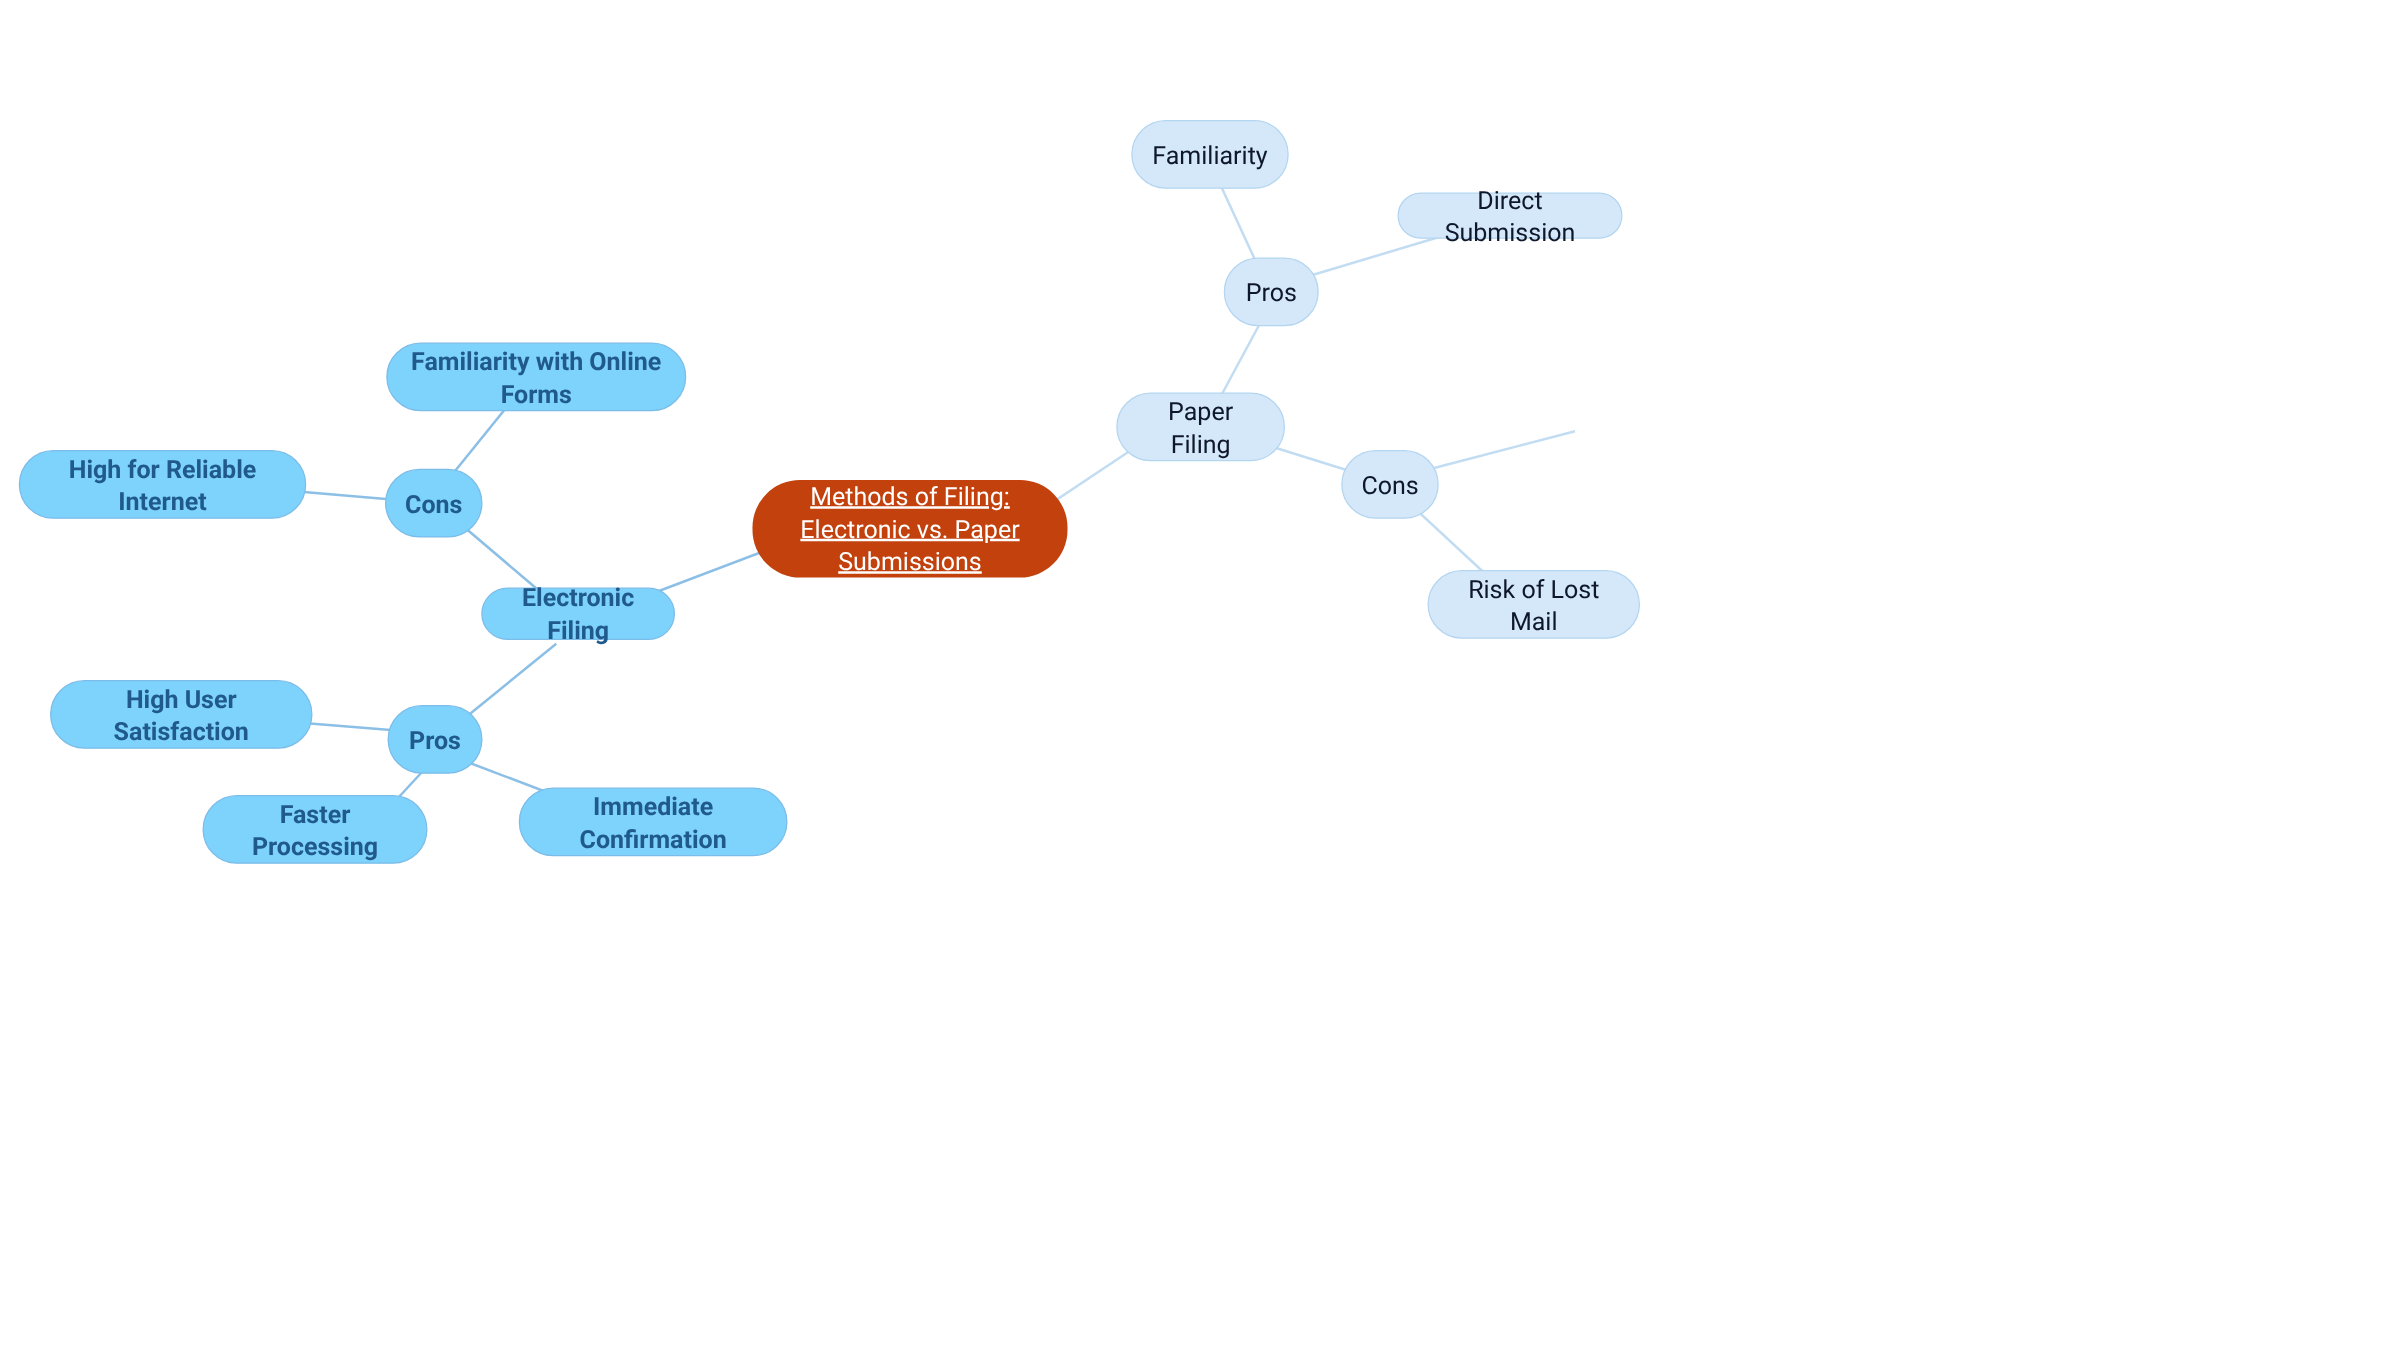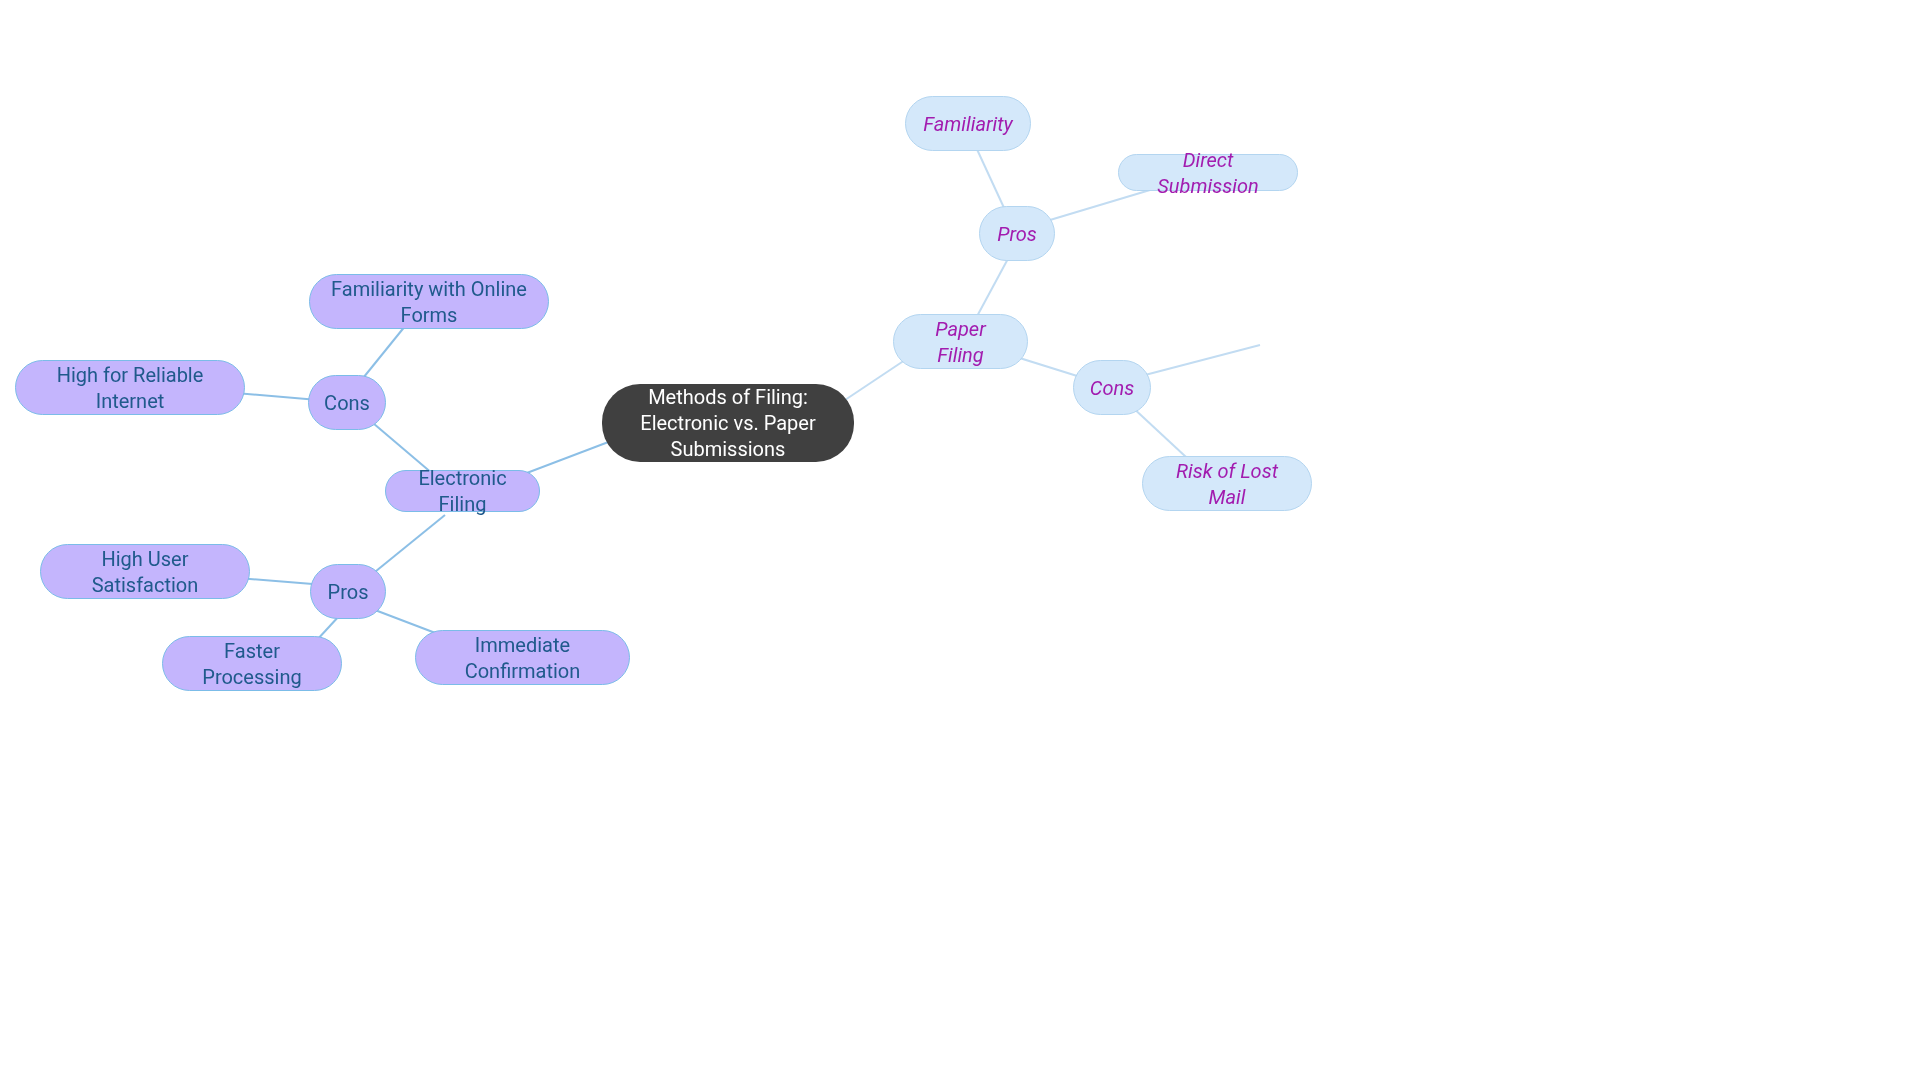--- a/index.html
+++ b/index.html
@@ -30,37 +30,38 @@
     align-items: center;
     justify-content: center;
     text-align: center;
     border-radius: 999px;
     box-sizing: border-box;
     padding: 8px 18px;
     font-size: 20px;
     line-height: 1.3;
   }
   .node.center {
-    background: #404040;
+    background: #c2410c;
     color: #ffffff;
     font-size: 20px;
     width: 252px;
     height: 78px;
     border-radius: 38px;
+    text-decoration: underline;
   }
   .node.dark {
-    background: #c4b5fd;
+    background: #7dd3fc;
     color: #205a8c;
     border: 1.5px solid #7bbce8;
+    font-weight: bold;
   }
   .node.light {
     background: #d4e8fa;
-    color: #a21caf;
+    color: #0f172a;
     border: 1.5px solid #b3d5f0;
-    font-style: italic;
   }
   .edge {
     stroke-width: 2;
     fill: none;
   }
   .edge.dark {
     stroke: #8cbfe6;
   }
   .edge.light {
     stroke: #c2dcf2;

